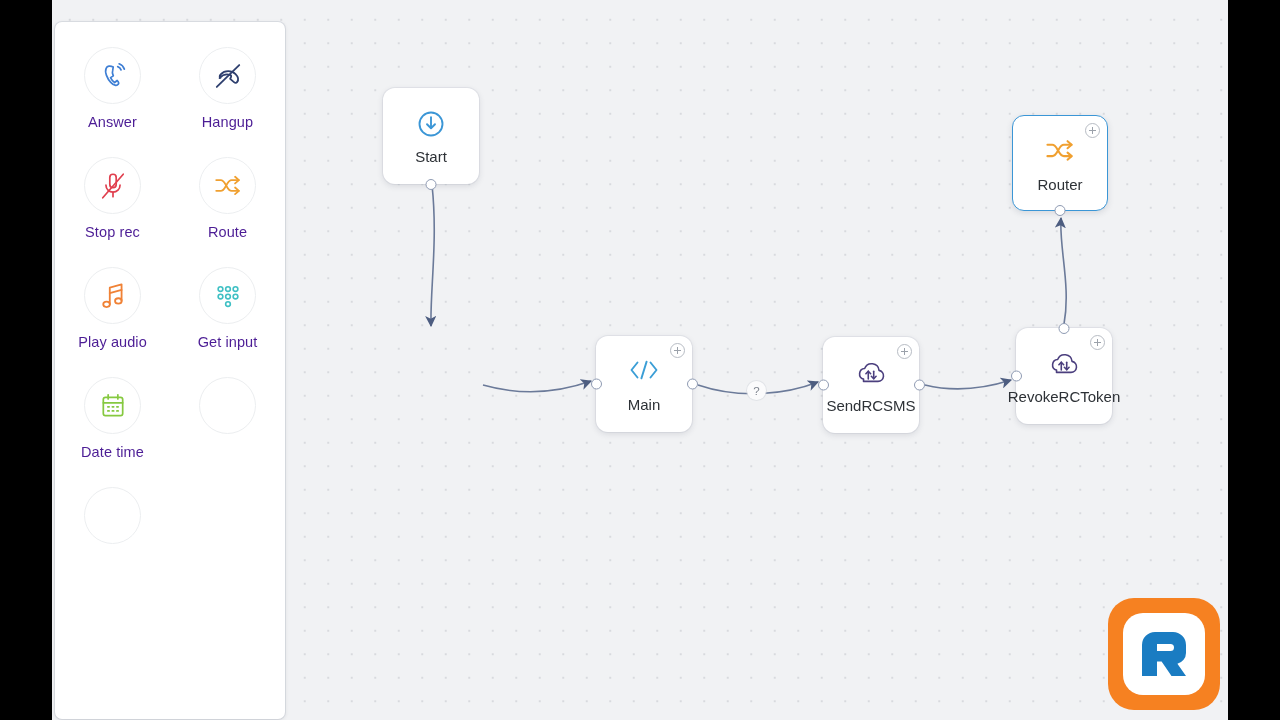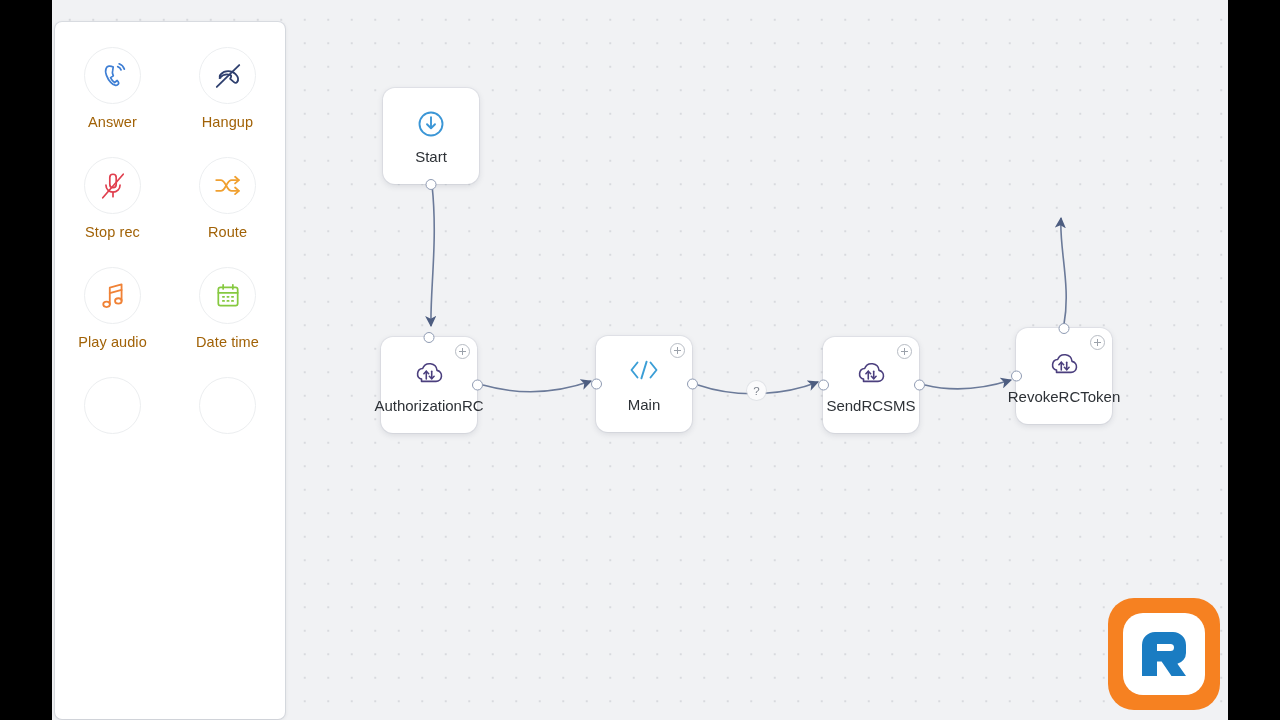--- a/index.html
+++ b/index.html
@@ -40,21 +40,21 @@
   }
   .pal-circle {
     width: 57px; height: 57px; border-radius: 50%;
     border: 1px solid #eceef0;
     display: flex; align-items: center; justify-content: center;
     background: #fff;
   }
   .pal-label {
     margin-top: 10px;
     font-size: 14.5px;
-    color: #a16207;
+    color: #4c1d95;
     letter-spacing: .1px;
     white-space: nowrap;
   }
   .pal-circle svg { display: block; }
 
   
   .node {
     position: absolute;
     width: 96px; height: 96px;
     background: #fff;
@@ -153,82 +153,80 @@
         <svg width="30" height="30" viewBox="0 0 24 24" fill="none" stroke="#3b96d6" stroke-width="1.5" stroke-linecap="round" stroke-linejoin="round">
           <circle cx="12" cy="12" r="9.2"></circle>
           <line x1="12" y1="6.6" x2="12" y2="15"></line>
           <polyline points="8.8,12.2 12,15.4 15.2,12.2"></polyline>
         </svg>
       </div>
       <div class="n-label">Start</div>
       <div class="port bottom"></div>
     </div>
 
-    <div class="node" style="left:329px; top:337px;">
+
+    <div class="node" style="left:544px; top:336px;">
+      <div class="plus"></div>
+      <div class="n-icon">
+        <svg width="34" height="26" viewBox="0 0 34 26" fill="none" stroke="#3b9ed6" stroke-width="1.9" stroke-linecap="round" stroke-linejoin="round">
+          <polyline points="10.5,5.5 4.5,13 10.5,20.5"></polyline>
+          <line x1="19.6" y1="4.6" x2="14.4" y2="21.4"></line>
+          <polyline points="23.5,5.5 29.5,13 23.5,20.5"></polyline>
+        </svg>
+      </div>
+      <div class="n-label">Main</div>
+      <div class="port left"></div>
+      <div class="port right"></div>
+    </div>
+
+    <div class="node" style="left:964px; top:328px;">
       <div class="plus"></div>
       <div class="n-icon">
         <svg width="34" height="30" viewBox="0 0 30 26" fill="none" stroke="#4b3f7e" stroke-width="1.4" stroke-linecap="round" stroke-linejoin="round">
           <path d="M8.4 20.4h12.8a4.9 4.9 0 0 0 .9-9.7 6.6 6.6 0 0 0-12.7-1.7 4.8 4.8 0 0 0-1 9.4z"></path>
           <line x1="12.6" y1="18.2" x2="12.6" y2="11.6"></line>
           <polyline points="10.5,13.6 12.6,11.4 14.7,13.6"></polyline>
           <line x1="17.4" y1="11.4" x2="17.4" y2="18"></line>
           <polyline points="15.3,15.9 17.4,18.1 19.5,15.9"></polyline>
         </svg>
       </div>
-      <div class="n-label">AuthorizationRC</div>
+      <div class="n-label">RevokeRCToken</div>
       <div class="port top"></div>
-      <div class="port right"></div>
-    </div>
-
-    <div class="node" style="left:544px; top:336px;">
-      <div class="plus"></div>
-      <div class="n-icon">
-        <svg width="34" height="26" viewBox="0 0 34 26" fill="none" stroke="#3b9ed6" stroke-width="1.9" stroke-linecap="round" stroke-linejoin="round">
-          <polyline points="10.5,5.5 4.5,13 10.5,20.5"></polyline>
-          <line x1="19.6" y1="4.6" x2="14.4" y2="21.4"></line>
-          <polyline points="23.5,5.5 29.5,13 23.5,20.5"></polyline>
-        </svg>
-      </div>
-      <div class="n-label">Main</div>
       <div class="port left"></div>
-      <div class="port right"></div>
-    </div>
-
-    <div class="node" style="left:964px; top:328px;">
+    </div>
+
+    <div class="node" style="left:771px; top:337px;">
       <div class="plus"></div>
       <div class="n-icon">
         <svg width="34" height="30" viewBox="0 0 30 26" fill="none" stroke="#4b3f7e" stroke-width="1.4" stroke-linecap="round" stroke-linejoin="round">
           <path d="M8.4 20.4h12.8a4.9 4.9 0 0 0 .9-9.7 6.6 6.6 0 0 0-12.7-1.7 4.8 4.8 0 0 0-1 9.4z"></path>
           <line x1="12.6" y1="18.2" x2="12.6" y2="11.6"></line>
           <polyline points="10.5,13.6 12.6,11.4 14.7,13.6"></polyline>
           <line x1="17.4" y1="11.4" x2="17.4" y2="18"></line>
           <polyline points="15.3,15.9 17.4,18.1 19.5,15.9"></polyline>
         </svg>
       </div>
-      <div class="n-label">RevokeRCToken</div>
-      <div class="port top"></div>
-      <div class="port left"></div>
-    </div>
-
-    <div class="node" style="left:771px; top:337px;">
-      <div class="plus"></div>
-      <div class="n-icon">
-        <svg width="34" height="30" viewBox="0 0 30 26" fill="none" stroke="#4b3f7e" stroke-width="1.4" stroke-linecap="round" stroke-linejoin="round">
-          <path d="M8.4 20.4h12.8a4.9 4.9 0 0 0 .9-9.7 6.6 6.6 0 0 0-12.7-1.7 4.8 4.8 0 0 0-1 9.4z"></path>
-          <line x1="12.6" y1="18.2" x2="12.6" y2="11.6"></line>
-          <polyline points="10.5,13.6 12.6,11.4 14.7,13.6"></polyline>
-          <line x1="17.4" y1="11.4" x2="17.4" y2="18"></line>
-          <polyline points="15.3,15.9 17.4,18.1 19.5,15.9"></polyline>
-        </svg>
-      </div>
       <div class="n-label">SendRCSMS</div>
       <div class="port left"></div>
       <div class="port right"></div>
     </div>
 
+    <div class="node selected" style="left:960px; top:115px;">
+      <div class="plus"></div>
+      <div class="n-icon">
+        <svg width="32" height="28" viewBox="0 0 28 24" fill="none" stroke="#f0a030" stroke-width="1.8" stroke-linecap="round" stroke-linejoin="round">
+          <path d="M3 6.5h4.2c2.6 0 3.4 2 5.1 5s2.5 5 5.1 5H24"></path>
+          <path d="M3 16.5h4.2c2.6 0 3.4-2 5.1-5s2.5-5 5.1-5H24"></path>
+          <polyline points="20.6,3.4 24.2,6.5 20.6,9.6"></polyline>
+          <polyline points="20.6,13.4 24.2,16.5 20.6,19.6"></polyline>
+        </svg>
+      </div>
+      <div class="n-label">Router</div>
+      <div class="port bottom"></div>
+    </div>
 
     <div id="logo">
       <svg width="82" height="82" viewBox="0 0 82 82">
         <rect x="0" y="0" width="82" height="82" rx="20" fill="#ffffff"></rect>
         <path d="M19 32 a13 13 0 0 1 13 -13 h18 a13 13 0 0 1 13 13 v8 a11 11 0 0 1 -8.6 10.7 L63 63 H48.5 L38.6 48.4 H34 V63 H19 Z M34 31 v7 h13.5 a3.5 3.5 0 0 0 0 -7 Z" fill="#1a7cc2"></path>
       </svg>
     </div>
 
   </div>
 
@@ -286,20 +284,34 @@
           <svg width="28" height="30" viewBox="0 0 26 28" fill="none" stroke="#f08236" stroke-width="1.7" stroke-linecap="round" stroke-linejoin="round">
             <path d="M10 21.5V6.2l11-3.1v15.3"></path>
             <line x1="10" y1="11.4" x2="21" y2="8.3"></line>
             <ellipse cx="7" cy="21.8" rx="3.1" ry="2.5"></ellipse>
             <ellipse cx="18" cy="18.6" rx="3.1" ry="2.5"></ellipse>
           </svg>
         </div>
         <div class="pal-label">Play audio</div>
       </div>
 
+      <div class="pal-item">
+        <div class="pal-circle">
+          <svg width="30" height="30" viewBox="0 0 28 28" fill="none" stroke="#3fc0c4" stroke-width="1.5">
+            <circle cx="7" cy="7.5" r="2.2"></circle>
+              <circle cx="14" cy="7.5" r="2.2"></circle>
+              <circle cx="21" cy="7.5" r="2.2"></circle>
+            <circle cx="7" cy="14.5" r="2.2"></circle>
+              <circle cx="14" cy="14.5" r="2.2"></circle>
+              <circle cx="21" cy="14.5" r="2.2"></circle>
+            <circle cx="14" cy="21.5" r="2.2"></circle>
+          </svg>
+        </div>
+        <div class="pal-label">Get input</div>
+      </div>
 
 
 
       <div class="pal-item">
         <div class="pal-circle">
           <svg width="26" height="28" viewBox="0 0 24 26" fill="none" stroke="#86c940" stroke-width="1.6" stroke-linecap="round" stroke-linejoin="round">
             <rect x="3" y="5" width="18" height="17" rx="2"></rect>
             <line x1="3" y1="10" x2="21" y2="10"></line>
             <line x1="7.5" y1="2.6" x2="7.5" y2="6.4"></line>
             <line x1="16.5" y1="2.6" x2="16.5" y2="6.4"></line>

